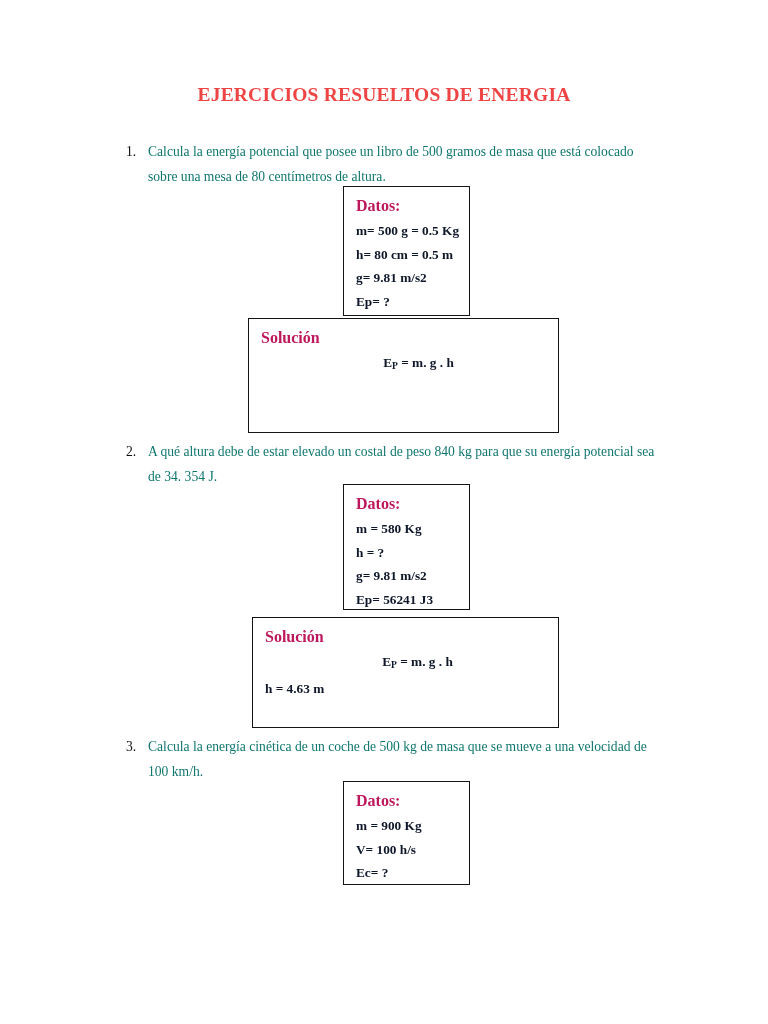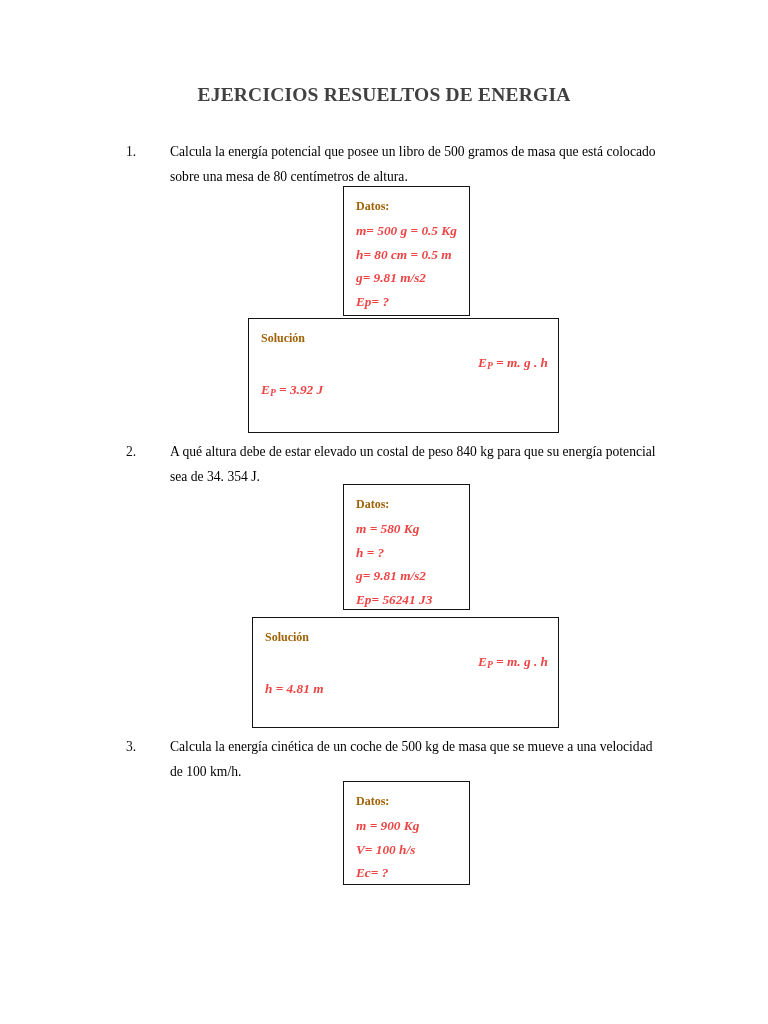--- a/index.html
+++ b/index.html
@@ -27,77 +27,76 @@
   
   .doc-title {
     position: absolute;
     left: 0;
     top: 84px;
     width: 768px;
     text-align: center;
     font-size: 19.5px;
     font-weight: bold;
     letter-spacing: 0.2px;
-    color: #404040;
+    color: #ef4444;
   }
 
   
   .problem {
     position: absolute;
     left: 126px;
     width: 540px;
   }
   .problem .num {
     position: absolute;
     left: 0;
     top: 0;
     width: 26px;
     font-size: 13.6px;
     line-height: 25px;
     color: #111;
   }
   .problem .ptext {
-    margin-left: 44px;
+    margin-left: 22px;
     font-size: 13.6px;
     line-height: 25px;
-    color: #000000;
+    color: #0f766e;
     text-align: left;
   }
 
   #problem-1 { top: 139px; }
   #problem-2 { top: 439px; }
   #problem-3 { top: 734px; }
 
   
   .box {
     position: absolute;
     background: #ffffff;
     border: 1.4px solid #141414;
     box-sizing: border-box;
   }
   .box-inner {
     padding: 8px 10px 8px 12px;
   }
   .box-heading {
-    color: #a16207;
+    color: #be185d;
     font-weight: bold;
-    font-size: 12px;
+    font-size: 16px;
     line-height: 22px;
     margin-bottom: 2px;
   }
   .box-line {
-    color: #ef4444;
+    color: #0f172a;
     font-weight: bold;
     font-size: 13.3px;
     line-height: 23.5px;
     white-space: pre;
-    font-style: italic;
   }
   .box-line.center {
-    text-align: right;
+    text-align: center;
   }
   .box-line sub {
     font-size: 9.6px;
     vertical-align: -0.22em;
     font-weight: bold;
   }
 
   
   #datos-box-1   { left: 343px; top: 186px;  width: 127px; height: 130px; }
   #solucion-box-1{ left: 248px; top: 318px;  width: 311px; height: 115px; }
@@ -129,21 +128,20 @@
       <div class="box-line">h= 80 cm = 0.5 m</div>
       <div class="box-line">g= 9.81 m/s2</div>
       <div class="box-line">Ep= ?</div>
     </div>
   </div>
 
   <div class="box" id="solucion-box-1">
     <div class="box-inner">
       <div class="box-heading">Solución</div>
       <div class="box-line center"><span>E</span><sub>P</sub><span> = m. g . h</span></div>
-      <div class="box-line"><span>E</span><sub>P</sub><span> = 3.92 J</span></div>
     </div>
   </div>
 
   <div class="problem" id="problem-2">
     <div class="num">2.</div>
     <div class="ptext">A qué altura debe de estar elevado un costal de peso 840 kg para que su energía potencial sea de 34. 354 J.</div>
   </div>
 
   <div class="box" id="datos-box-2">
     <div class="box-inner">
@@ -152,21 +150,21 @@
       <div class="box-line">h = ?</div>
       <div class="box-line">g= 9.81 m/s2</div>
       <div class="box-line">Ep= 56241 J3</div>
     </div>
   </div>
 
   <div class="box" id="solucion-box-2">
     <div class="box-inner">
       <div class="box-heading">Solución</div>
       <div class="box-line center"><span>E</span><sub>P</sub><span> = m. g . h</span></div>
-      <div class="box-line"><span>h = 4.81 m</span><sub></sub><span></span></div>
+      <div class="box-line"><span>h = 4.63 m</span><sub></sub><span></span></div>
     </div>
   </div>
 
   <div class="problem" id="problem-3">
     <div class="num">3.</div>
     <div class="ptext">Calcula la energía cinética de un coche de 500 kg de masa que se mueve a una velocidad de 100 km/h.</div>
   </div>
 
   <div class="box" id="datos-box-3">
     <div class="box-inner">

